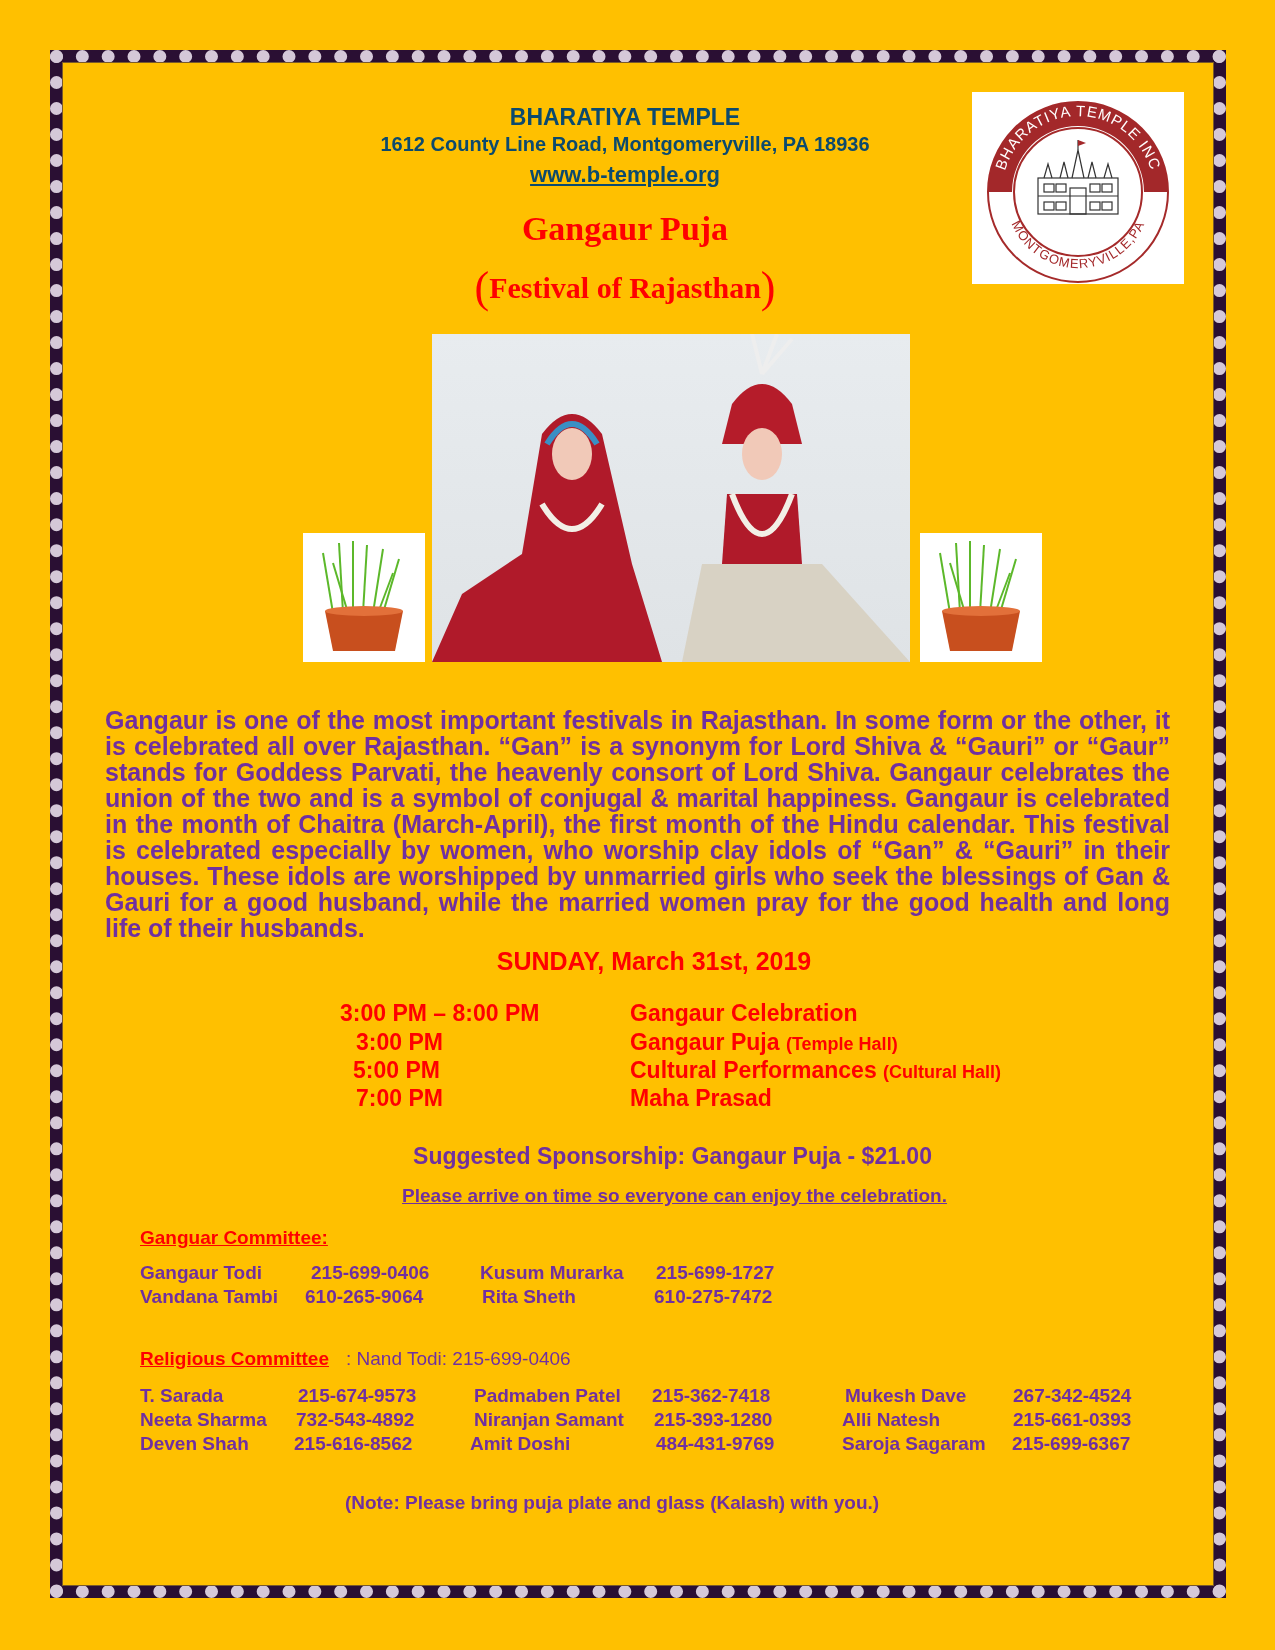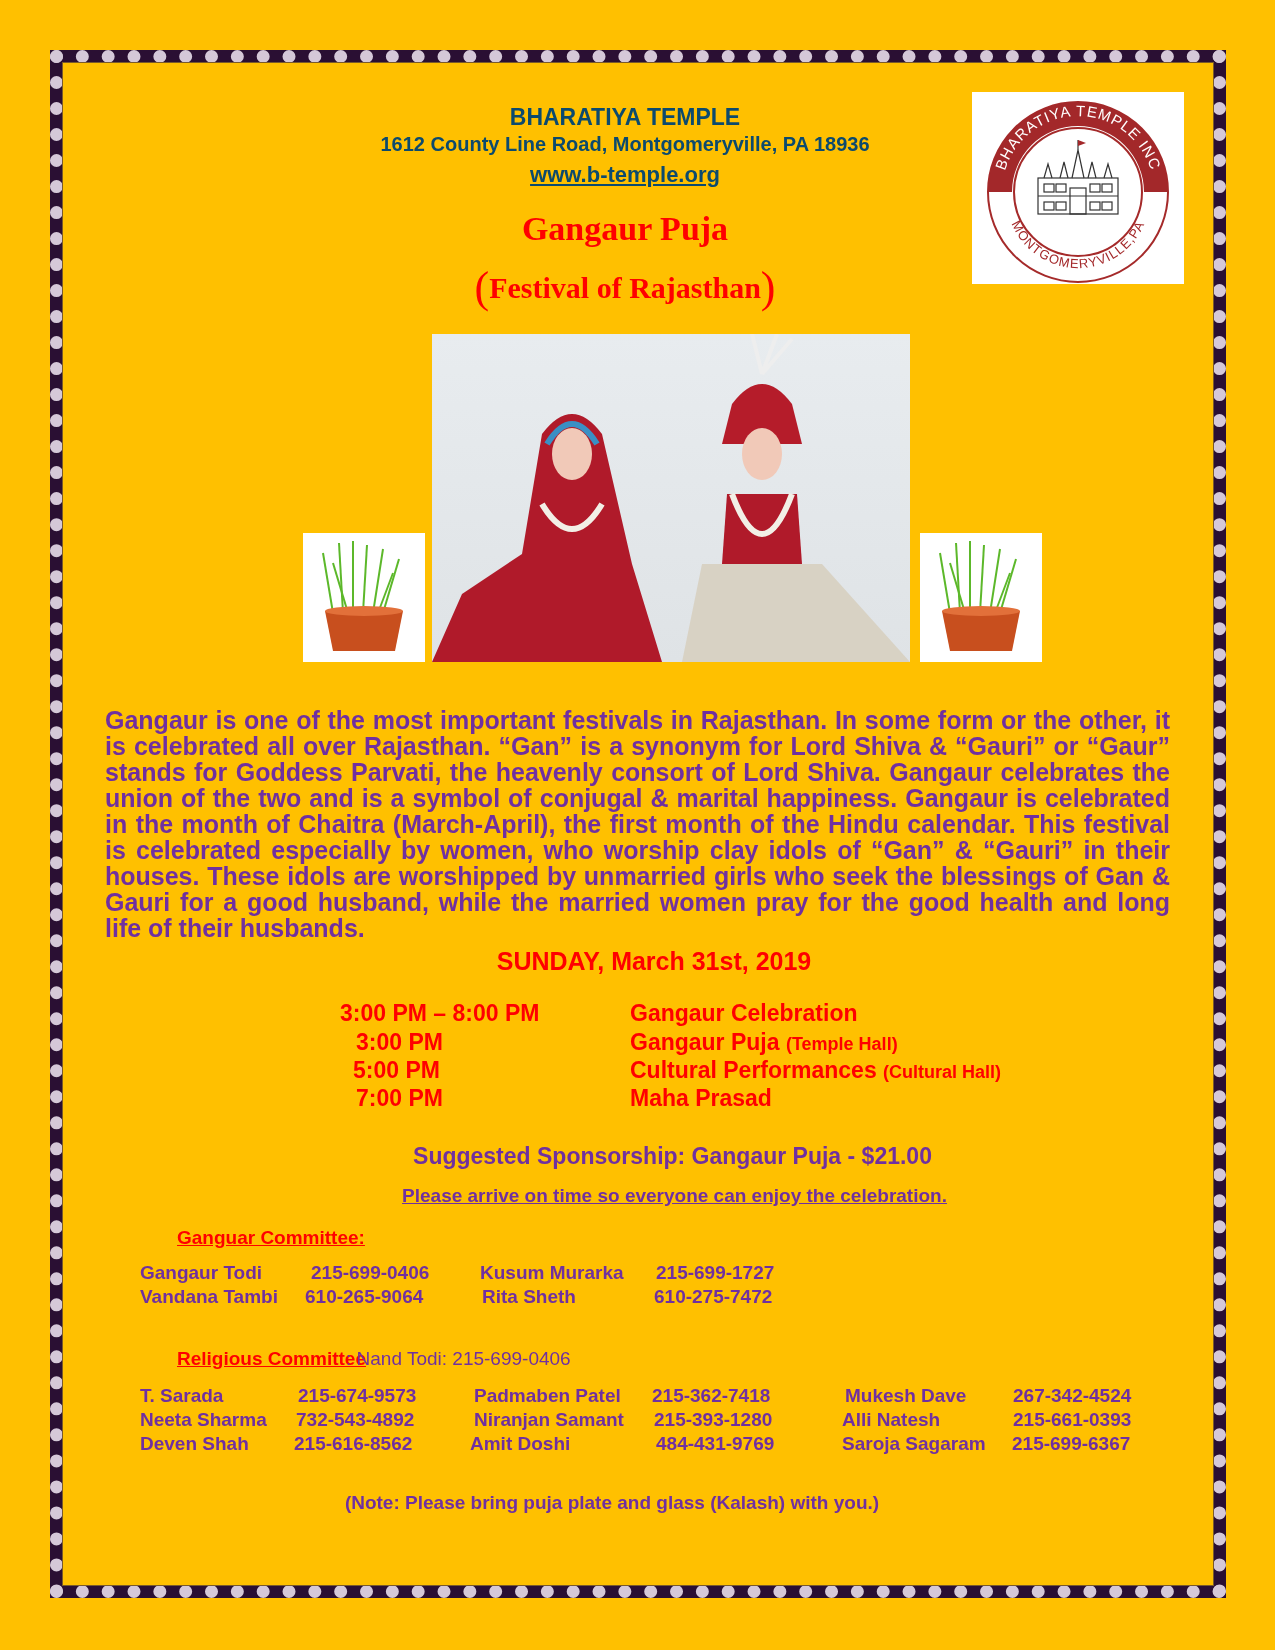--- a/index.html
+++ b/index.html
@@ -23,21 +23,21 @@
 
   #event-date { position:absolute; left:0; width:1220px; top:947px; text-align:center; font-weight:bold; font-size:25px; color:#FF0000;margin-left:44px; }
   .sched-row { position:absolute; font-weight:bold; font-size:23px; color:#FF0000; }
   .sched-time { position:absolute; white-space:nowrap; }
   .sched-name { position:absolute; left:630px; white-space:nowrap; }
   .sched-note { font-size:18px; }
 
   #sponsorship { position:absolute; left:0; width:1345px; top:1143px; text-align:center; font-weight:bold; font-size:23px; color:#7030A0; }
   #arrive-note { position:absolute; left:0; width:1349px; top:1185px; text-align:center; font-weight:bold; font-size:19px; color:#7030A0; text-decoration:underline; }
 
-  .committee-heading { position:absolute; left:140px; font-weight:bold; font-size:19px; color:#FF0000; text-decoration:underline;margin-left:37px; }
+  .committee-heading { position:absolute; left:140px; font-weight:bold; font-size:19px; color:#FF0000; text-decoration:underline; }
   .contact { position:absolute; font-weight:bold; font-size:19px; color:#7030A0; white-space:nowrap; }
   #religious-lead { position:absolute; top:1348px; left:346px; font-weight:normal; font-size:19px; color:#7030A0; }
   #note { position:absolute; left:0; width:1224px; top:1492px; text-align:center; font-weight:bold; font-size:19px; color:#7030A0; }
 </style>
 </head>
 <body>
 
 <div class="frame">
     <div class="frame-inner"></div>
   </div>

